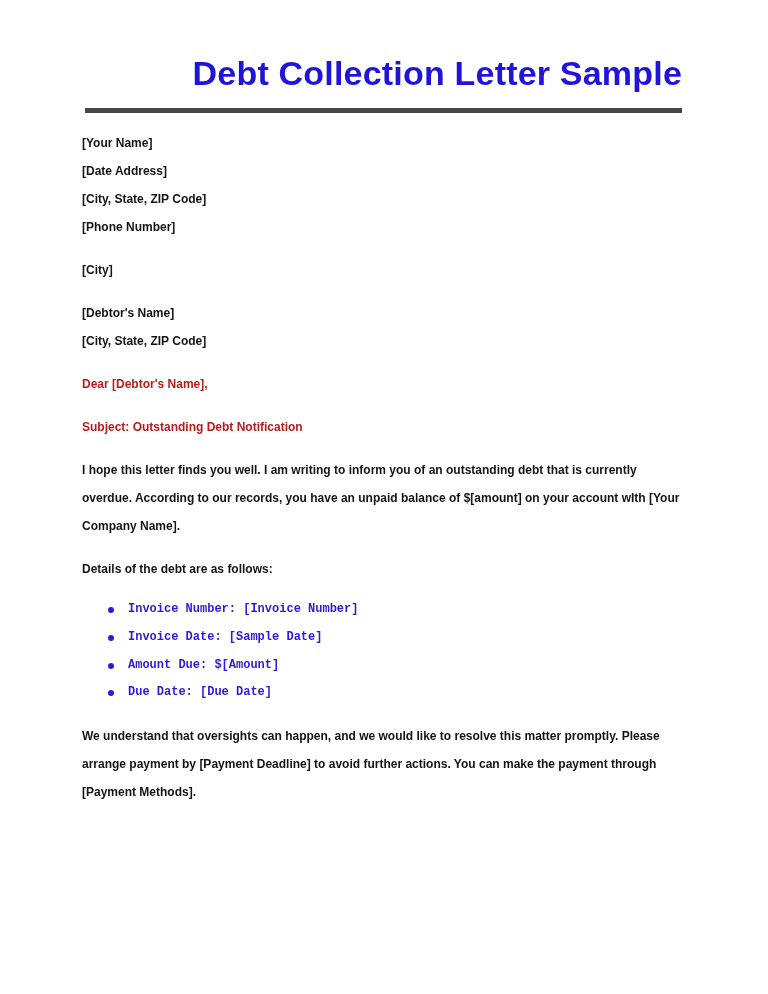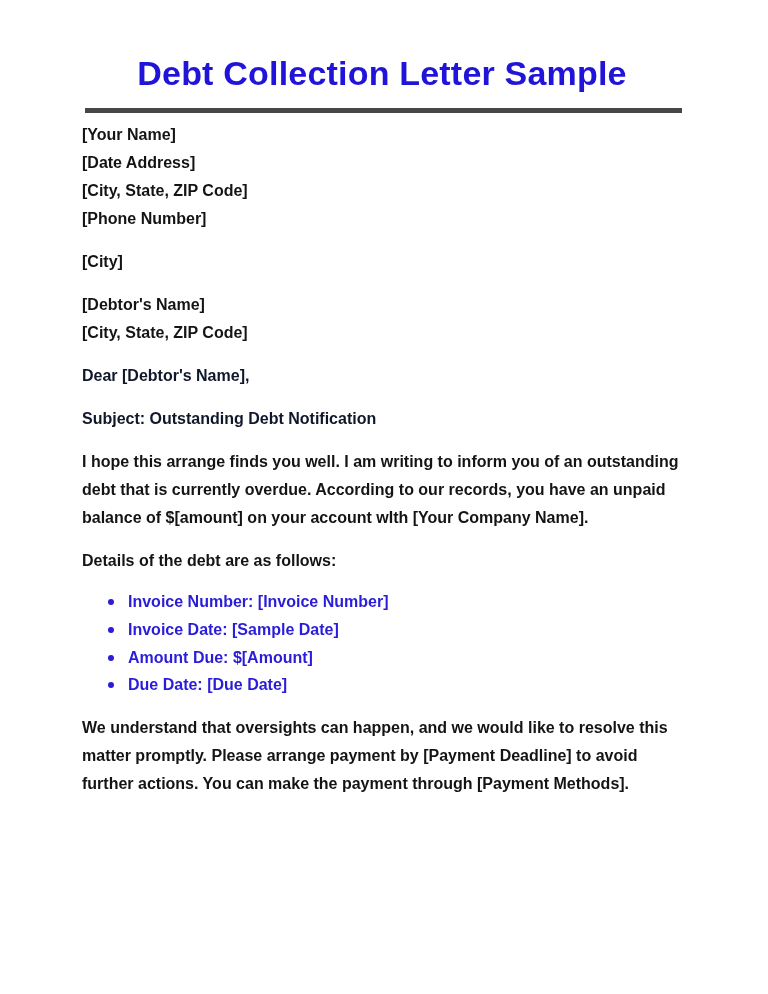--- a/index.html
+++ b/index.html
@@ -16,58 +16,59 @@
   }
   .sheet {
     position: relative;
     width: 100%;
     height: 100%;
     box-sizing: border-box;
     padding: 0 86px 0 82px;
   }
   .page-title {
     margin: 54px 0 12px 0;
-    text-align: center;
+    text-align: right;
     font-size: 34px;
     line-height: 1.15;
     font-weight: 700;
     color: #2114d9;
     letter-spacing: 0.2px;
   }
   .title-divider {
     margin: 15px auto 0 3px;
     width: 597px;
     height: 5px;
     background: #474747;
     border: none;
   }
   .letter-body {
-    margin-top: 8px;
+    margin-top: 16px;
     color: #141414;
-    font-size: 16px;
+    font-size: 12px;
     font-weight: 700;
     line-height: 28px;
     max-width: 600px;
   }
   .letter-body p {
     margin: 0;
   }
   .block { margin-top: 15px; }
   .block:first-child { margin-top: 0; }
-  .blue { color: #0f172a; }
+  .blue { color: #b91c1c; }
   ul.detail-list {
     margin: 13px 0 0 0;
     padding: 0;
     list-style: none;
     color: #2a1cd9;
   }
   ul.detail-list li {
     position: relative;
     padding-left: 46px;
     line-height: 27.7px;
+    font-family: Liberation Mono, monospace;
   }
   ul.detail-list li::before {
     content: "";
     position: absolute;
     left: 26px;
     top: 11px;
     width: 6px;
     height: 6px;
     border-radius: 50%;
     background: currentColor;
@@ -101,21 +102,21 @@
 
     <div class="block">
       <p class="blue">Dear [Debtor's Name],</p>
     </div>
 
     <div class="block">
       <p class="blue">Subject: Outstanding Debt Notification</p>
     </div>
 
     <div class="block">
-      <p>I hope this arrange finds you well. I am writing to inform you of an outstanding debt that is currently overdue. According to our records, you have an unpaid balance of $[amount] on your account wIth [Your Company Name].</p>
+      <p>I hope this letter finds you well. I am writing to inform you of an outstanding debt that is currently overdue. According to our records, you have an unpaid balance of $[amount] on your account wIth [Your Company Name].</p>
     </div>
 
     <div class="block">
       <p>Details of the debt are as follows:</p>
     </div>
 
     <ul class="detail-list">
       <li>Invoice Number: [Invoice Number]</li>
       <li>Invoice Date: [Sample Date]</li>
       <li>Amount Due: $[Amount]</li>

